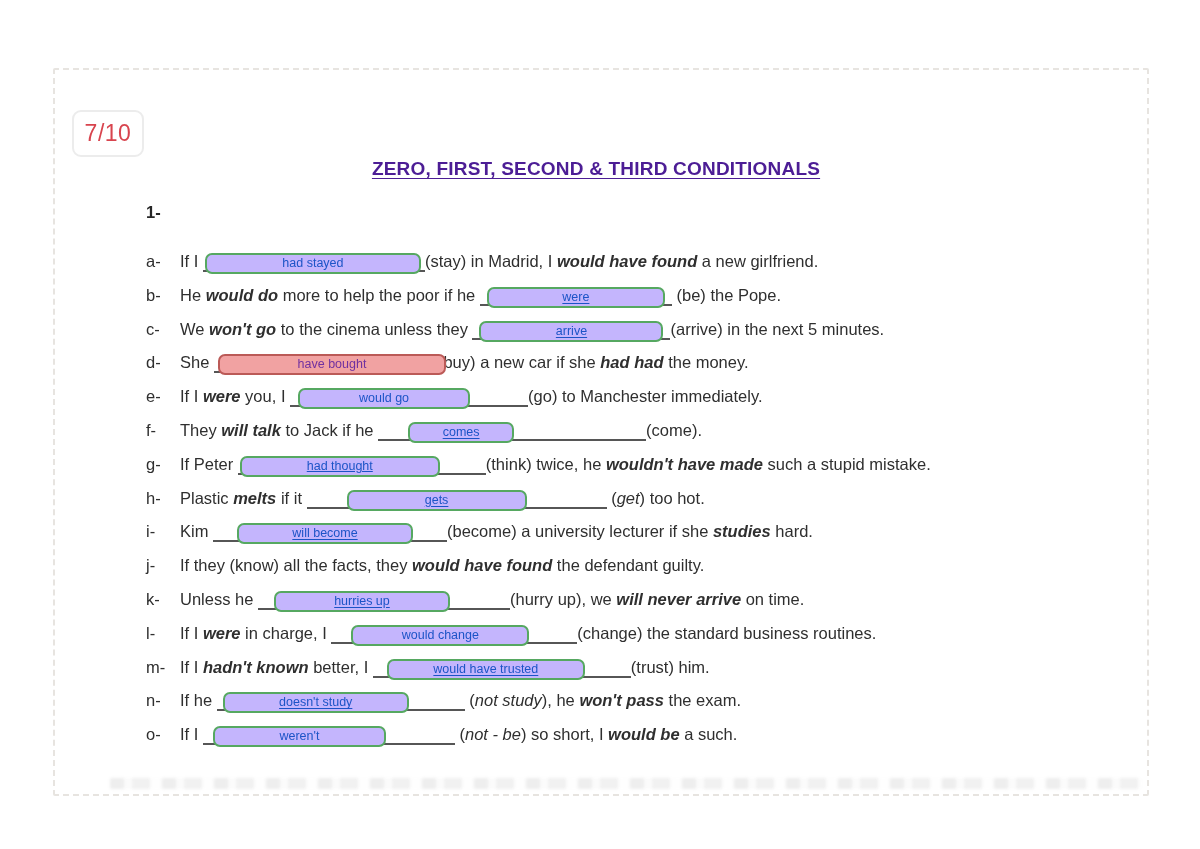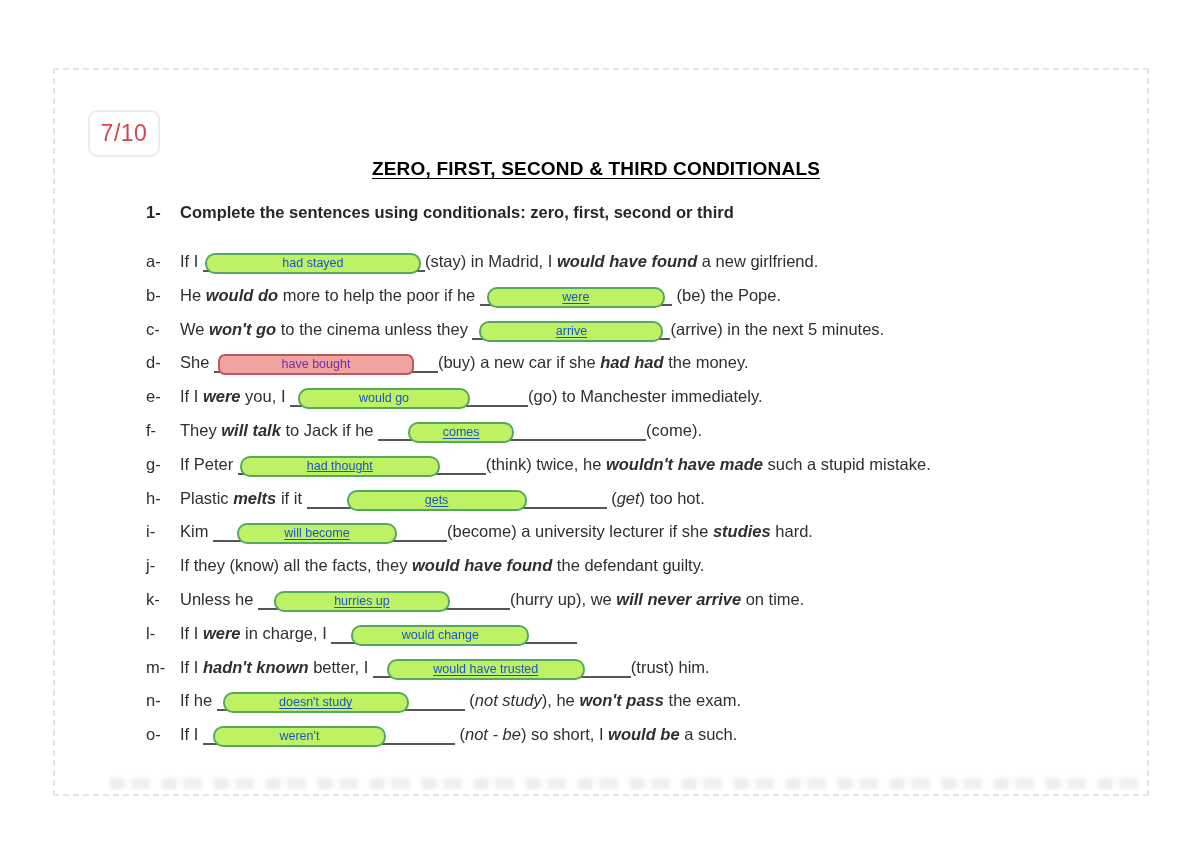--- a/index.html
+++ b/index.html
@@ -6,28 +6,28 @@
   body{
     width:1200px;height:849px;position:relative;overflow:hidden;
     font-family:"Liberation Sans","DejaVu Sans",sans-serif;
     color:#2f2f2f;
   }
   .page-border{
     position:absolute;left:53px;top:68px;width:1092px;height:724px;
     border:2px dashed #e7e4e0;border-radius:2px;background:#ffffff;
   }
   .score-badge{
-    position:absolute;left:88px;top:110px;width:68px;height:43px;
+    position:absolute;left:72px;top:110px;width:68px;height:43px;
     background:#ffffff;border:2px solid #ececec;border-radius:9px;
     display:flex;align-items:center;justify-content:center;
     font-size:23px;color:#d8444e;letter-spacing:.5px;
   }
   .title{
     position:absolute;left:146px;top:158px;width:900px;
-    text-align:center;font-size:19px;font-weight:bold;color:#000000;
+    text-align:center;font-size:19px;font-weight:bold;color:#4c1d95;
     text-decoration:underline;text-underline-offset:3px;letter-spacing:.2px;
   }
   .instruction{
     position:absolute;left:146px;top:203px;width:960px;
     display:flex;font-size:16.5px;font-weight:bold;color:#272727;
   }
   .instruction .num{width:34px;flex:0 0 34px;}
   .rows{
     position:absolute;left:146px;top:245px;width:1010px;
   }
@@ -42,21 +42,21 @@
   .blank{
     display:inline-block;position:relative;height:20px;
     border-bottom:2px solid #565656;vertical-align:-5px;
   }
   .abox{
     position:absolute;bottom:-4px;height:21px;border-radius:7px;
     display:flex;align-items:center;justify-content:center;
     font-size:12.5px;line-height:21px;box-sizing:border-box;
     border:2px solid;cursor:text;
   }
-  .abox.correct{background:#bef264;border-color:#56a861;color:#1c54c7;border-radius:10px;}
+  .abox.correct{background:#c4b5fd;border-color:#56a861;color:#1c54c7;}
   .abox.incorrect{background:#f1a2a2;border-color:#bb5a57;color:#7030a0;}
   .abox.u{text-decoration:underline;text-underline-offset:2px;}
   .cutoff-strip{
     position:absolute;left:110px;top:778px;width:1032px;height:11px;
     background:repeating-linear-gradient(90deg,
       rgba(110,110,110,.22) 0 14px, rgba(110,110,110,.05) 14px 22px,
       rgba(110,110,110,.18) 22px 40px, rgba(110,110,110,.02) 40px 52px);
     filter:blur(1.6px);opacity:.55;border-radius:2px;
   }
 </style>
@@ -66,34 +66,33 @@
 <div class="page-border"></div>
 
 <div class="score-badge">
   <span>7/10</span>
 </div>
 
 <div class="title">ZERO, FIRST, SECOND &amp; THIRD CONDITIONALS</div>
 
 <div class="instruction">
   <span class="num">1-</span>
-  <span>Complete the sentences using conditionals: zero, first, second or third</span>
 </div>
 
 <div class="rows" id="rows">
     <div class="row"><span class="letter">a-</span><span class="content"><span>If I </span><span class="blank" style="width: 222px;"><span class="abox correct" style="left: 2px; width: 216px;">had stayed</span></span><span>(stay) in Madrid, I </span><span class="bi">would have found</span><span> a new girlfriend.</span></span></div>
     <div class="row"><span class="letter">b-</span><span class="content"><span>He </span><span class="bi">would do</span><span> more to help the poor if he </span><span class="blank" style="width: 192px;"><span class="abox correct u" style="left: 7px; width: 178px;">were</span></span><span> (be) the Pope.</span></span></div>
     <div class="row"><span class="letter">c-</span><span class="content"><span>We </span><span class="bi">won't go</span><span> to the cinema unless they </span><span class="blank" style="width: 198px;"><span class="abox correct u" style="left: 7px; width: 184px;">arrive</span></span><span>(arrive) in the next 5 minutes.</span></span></div>
-    <div class="row"><span class="letter">d-</span><span class="content"><span>She </span><span class="blank" style="width: 224px;"><span class="abox incorrect" style="left: 4px; width: 196px;">have bought</span></span><span>(buy) a new car if she </span><span class="bi">had had</span><span> the money.</span></span></div>
+    <div class="row"><span class="letter">d-</span><span class="content"><span>She </span><span class="blank" style="width: 224px;"><span class="abox incorrect" style="left: 4px; width: 228px;">have bought</span></span><span>(buy) a new car if she </span><span class="bi">had had</span><span> the money.</span></span></div>
     <div class="row"><span class="letter">e-</span><span class="content"><span>If I </span><span class="bi">were</span><span> you, I </span><span class="blank" style="width: 238px;"><span class="abox correct" style="left: 8px; width: 172px;">would go</span></span><span>(go) to Manchester immediately.</span></span></div>
     <div class="row"><span class="letter">f-</span><span class="content"><span>They </span><span class="bi">will talk</span><span> to Jack if he </span><span class="blank" style="width: 268px;"><span class="abox correct u" style="left: 30px; width: 106px;">comes</span></span><span>(come).</span></span></div>
     <div class="row"><span class="letter">g-</span><span class="content"><span>If Peter </span><span class="blank" style="width: 248px;"><span class="abox correct" style="left: 2px; width: 200px; text-decoration: underline;">had thought</span></span><span>(think) twice, he </span><span class="bi">wouldn't have made</span><span> such a stupid mistake.</span></span></div>
     <div class="row"><span class="letter">h-</span><span class="content"><span>Plastic </span><span class="bi">melts</span><span> if it </span><span class="blank" style="width: 300px; text-align: center;"><span class="abox correct u" style="left: 40px; width: 180px;">gets</span></span><span> (</span><span class="it">get</span><span>) too hot.</span></span></div>
-    <div class="row"><span class="letter">i-</span><span class="content"><span>Kim </span><span class="blank" style="width: 234px;"><span class="abox correct u" style="left: 24px; width: 160px;">will become</span></span><span>(become) a university lecturer if she </span><span class="bi">studies</span><span> hard.</span></span></div>
+    <div class="row"><span class="letter">i-</span><span class="content"><span>Kim </span><span class="blank" style="width: 234px;"><span class="abox correct u" style="left: 24px; width: 176px;">will become</span></span><span>(become) a university lecturer if she </span><span class="bi">studies</span><span> hard.</span></span></div>
     <div class="row"><span class="letter">j-</span><span class="content"><span>If they </span><span>(know) all the facts, they </span><span class="bi">would have found</span><span> the defendant guilty.</span></span></div>
     <div class="row"><span class="letter">k-</span><span class="content"><span>Unless he </span><span class="blank" style="width: 252px;"><span class="abox correct u" style="left: 16px; width: 176px;">hurries up</span></span><span>(hurry up), we </span><span class="bi">will never arrive</span><span> on time.</span></span></div>
-    <div class="row"><span class="letter">l-</span><span class="content"><span>If I </span><span class="bi">were</span><span> in charge, I </span><span class="blank" style="width: 246px;"><span class="abox correct" style="left: 20px; width: 178px;">would change</span></span></span></div>
+    <div class="row"><span class="letter">l-</span><span class="content"><span>If I </span><span class="bi">were</span><span> in charge, I </span><span class="blank" style="width: 246px;"><span class="abox correct" style="left: 20px; width: 178px;">would change</span></span><span>(change) the standard business routines.</span></span></div>
     <div class="row"><span class="letter">m-</span><span class="content"><span>If I </span><span class="bi">hadn't known</span><span> better, I </span><span class="blank" style="width: 258px;"><span class="abox correct u" style="left: 14px; width: 198px;">would have trusted</span></span><span>(trust) him.</span></span></div>
     <div class="row"><span class="letter">n-</span><span class="content"><span>If he </span><span class="blank" style="width: 248px;"><span class="abox correct u" style="left: 6px; width: 186px;">doesn't study</span></span><span> (</span><span class="it">not study</span><span>), he </span><span class="bi">won't pass</span><span> the exam.</span></span></div>
     <div class="row"><span class="letter">o-</span><span class="content"><span>If I </span><span class="blank" style="width: 252px;"><span class="abox correct" style="left: 10px; width: 173px;">weren't</span></span><span> (</span><span class="it">not - be</span><span>) so short, I </span><span class="bi">would be</span><span> a such.</span></span></div>
   </div>
 
 <div class="cutoff-strip"></div>
 
 </body></html>

